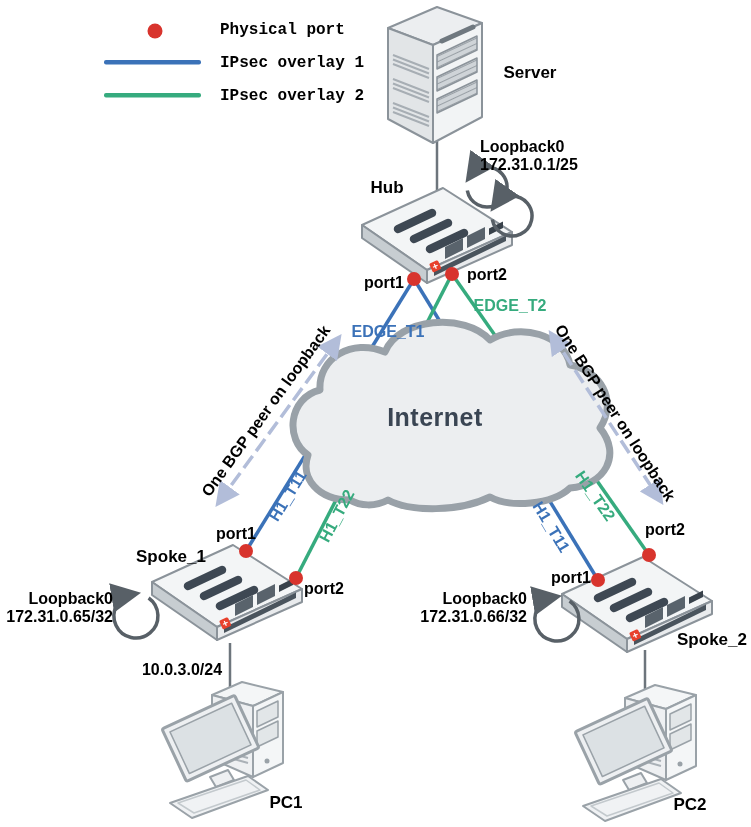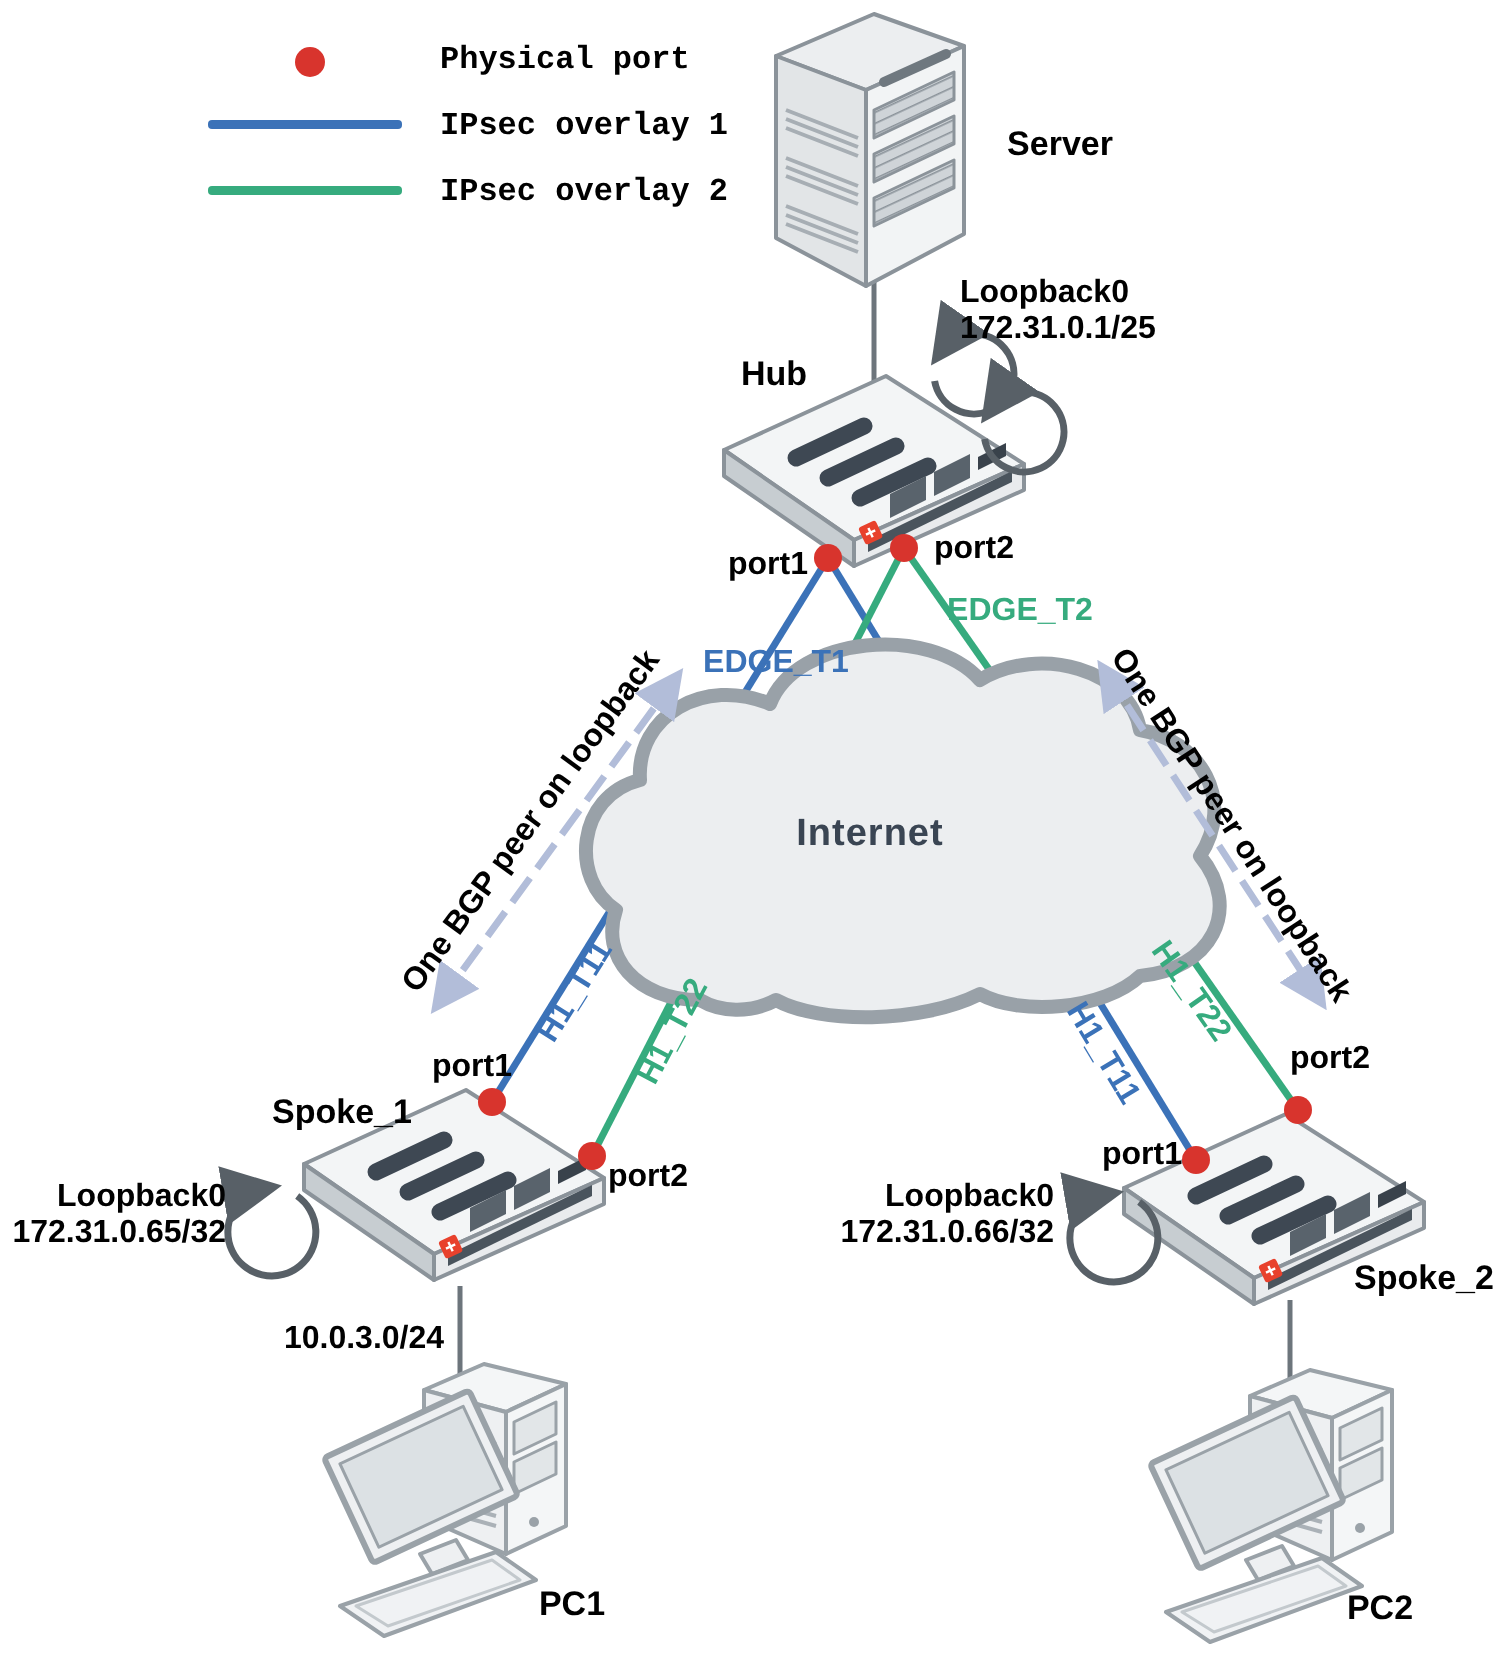--- a/index.html
+++ b/index.html
@@ -7,21 +7,21 @@
           font-family:"Liberation Sans",sans-serif;}
   .canvas svg{position:absolute;left:0;top:0;}
   .lbl{position:absolute;font-weight:bold;font-size:16px;color:#000;white-space:nowrap;line-height:1.1;}
   .ctr{transform:translate(-50%,-50%);}
   .vctr{transform:translateY(-50%);font-family:Liberation Mono, monospace;}
   .title{font-size:17px;}
   .blk{line-height:18px;}
   .right{text-align:right;}
   .blue{color:#3b72b8;}
   .green{color:#36ab7e;}
-  .inet{font-size:19px;color:#3a4553;letter-spacing:.5px;}
+  .inet{font-size:25px;color:#3a4553;letter-spacing:.5px;}
 </style>
 </head>
 <body>
 
 <div class="canvas">
 
 <svg width="751" height="827" viewBox="0 0 751 827">
   <defs>
     <marker id="mGray" markerWidth="8.5" markerHeight="8.5" viewBox="0 0 10 10" refX="7" refY="5" orient="auto">
       <path d="M0 0L10 5L0 10z" fill="#586067"></path>

